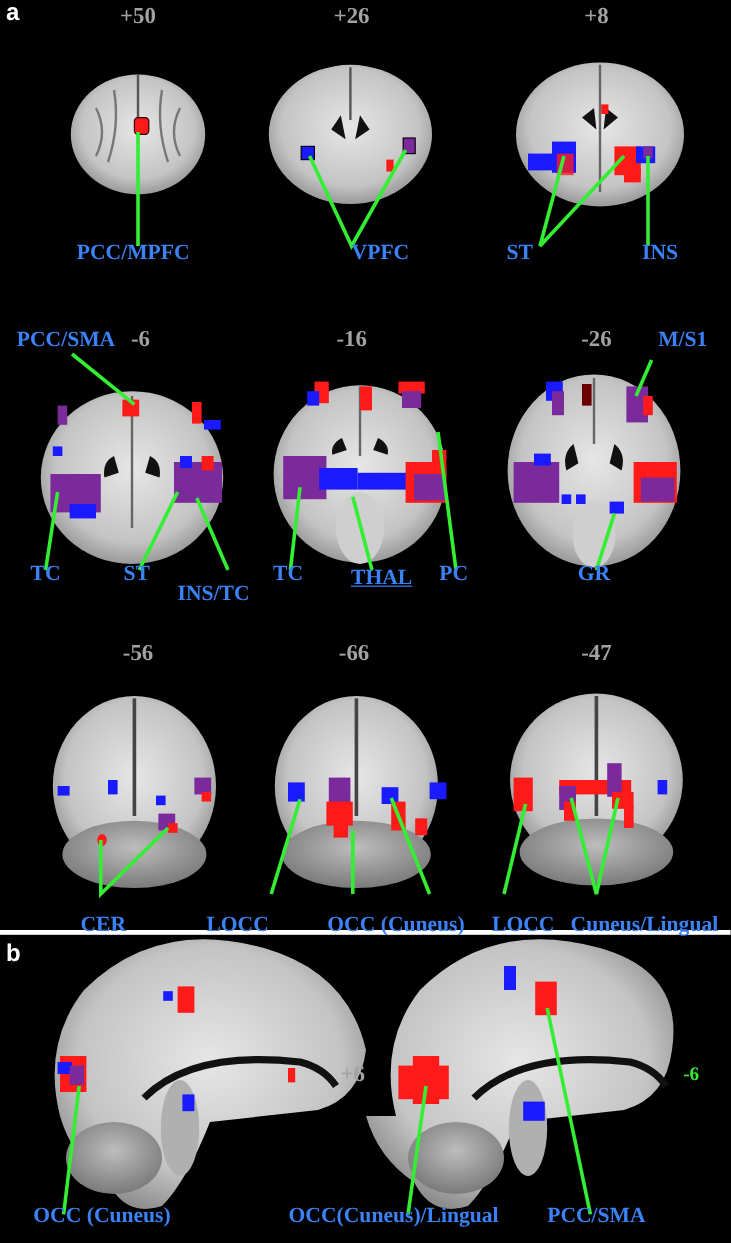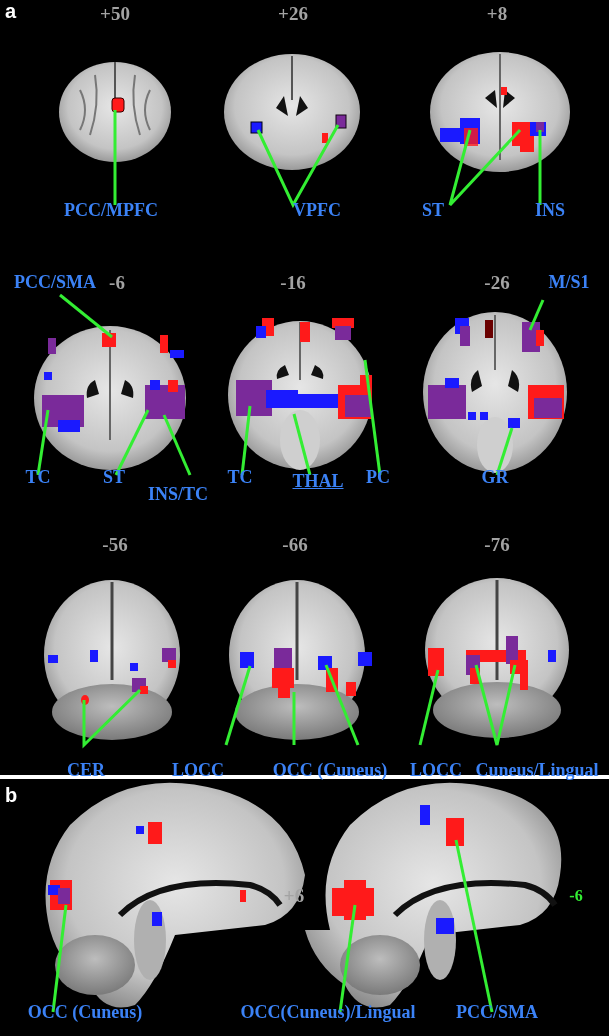--- a/index.html
+++ b/index.html
@@ -202,21 +202,21 @@
 <div class="panel-letter" style="left:5px;top:784px;">b</div>
 
 <div class="coord" style="left:115px;top:3px;">+50</div>
 <div class="coord" style="left:293px;top:3px;">+26</div>
 <div class="coord" style="left:497px;top:3px;">+8</div>
 <div class="coord" style="left:117px;top:272px;">-6</div>
 <div class="coord" style="left:293px;top:272px;">-16</div>
 <div class="coord" style="left:497px;top:272px;">-26</div>
 <div class="coord" style="left:115px;top:534px;">-56</div>
 <div class="coord" style="left:295px;top:534px;">-66</div>
-<div class="coord" style="left:497px;top:534px;">-76</div>
+<div class="coord" style="left:497px;top:534px;">-47</div>
 <div class="coord" style="left:294px;top:885px;">+6</div>
 <div class="coord green" style="left:576px;top:887px;font-size:16px;">-6</div>
 
 <div class="lbl" style="left:111px;top:200px;">PCC/MPFC</div>
 <div class="lbl" style="left:293px;top:200px;margin-left:24px;">VPFC</div>
 <div class="lbl" style="left:433px;top:200px;">ST</div>
 <div class="lbl" style="left:550px;top:200px;">INS</div>
 
 <div class="lbl" style="left:55px;top:272px;">PCC/SMA</div>
 <div class="lbl" style="left:38px;top:467px;">TC</div>

